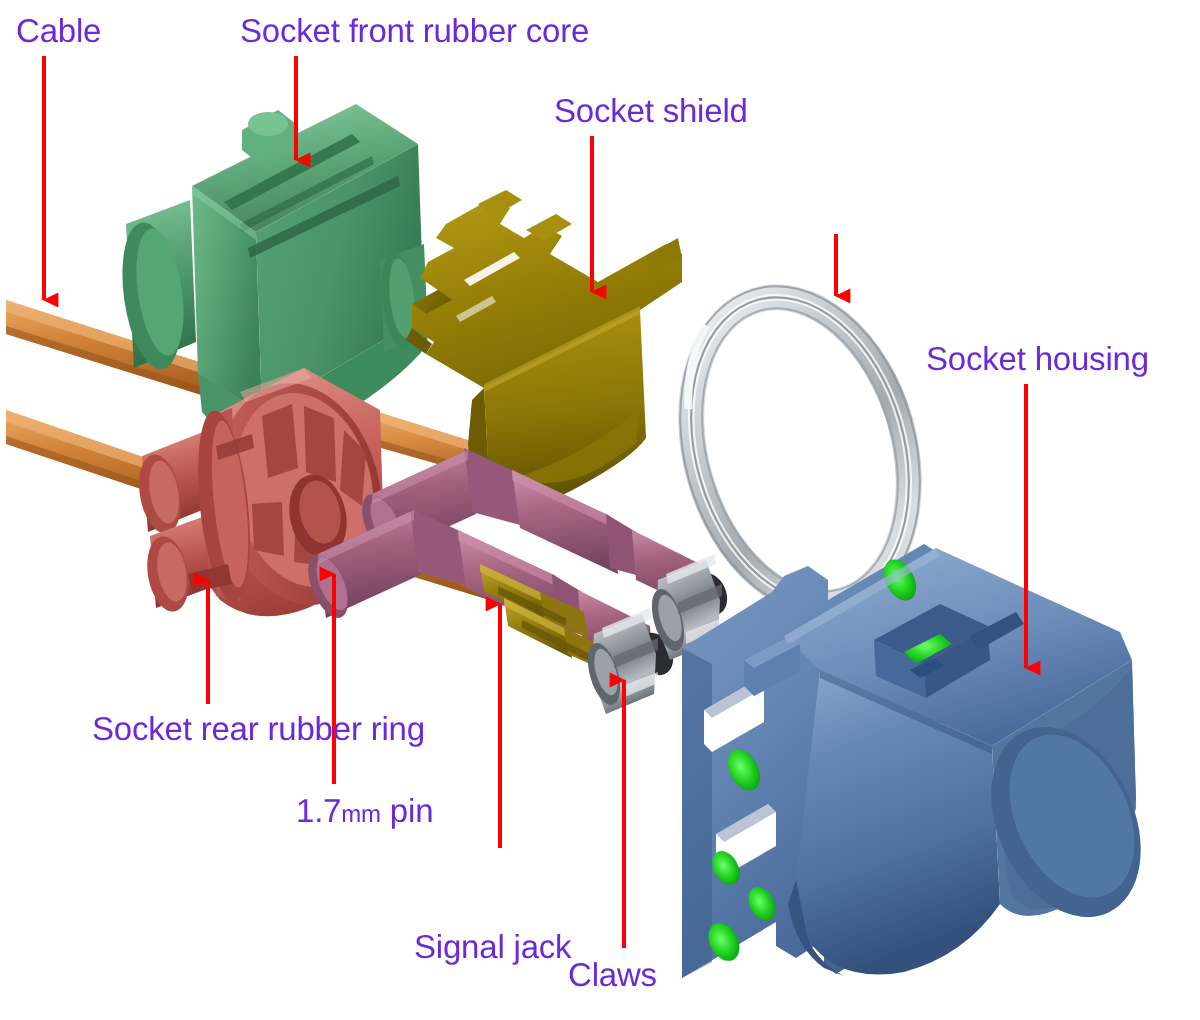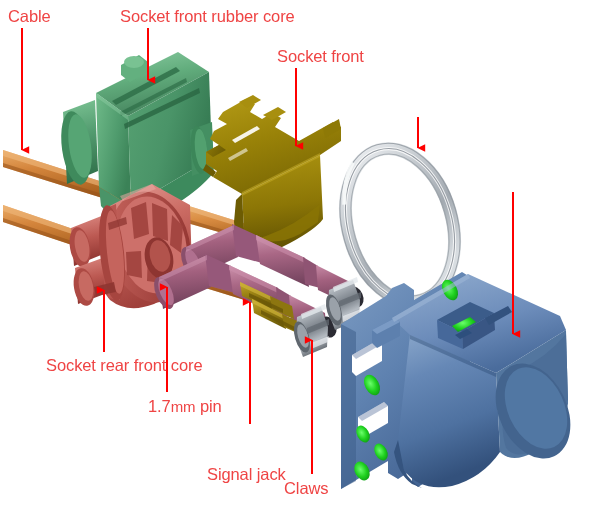--- a/index.html
+++ b/index.html
@@ -21,27 +21,27 @@
     position: absolute;
     left: 0; top: 0;
     width: 600px;
     height: 510px;
     display: block;
   }
   .label {
     position: absolute;
     font-family: "Liberation Sans", sans-serif;
     font-size: 16.5px;
-    color: #ef4444;
+    color: #6d28d9;
     white-space: nowrap;
     line-height: 1;
     letter-spacing: -0.1px;
   }
   .label .unit {
-    font-size: 15px;
+    font-size: 12px;
     text-align: right;
   }
 </style>
 </head>
 <body>
 
 <div id="stage">
 
   <svg class="diagram" viewBox="0 0 600 510">
     <defs>
@@ -429,25 +429,26 @@
       <line x1="167" y1="392" x2="167" y2="287" marker-end="url(#arrowRedUp)"></line>
       <line x1="250" y1="424" x2="250" y2="302" marker-end="url(#arrowRedUp)"></line>
       <line x1="312" y1="474" x2="312" y2="340" marker-end="url(#arrowRedUp)"></line>
     </g>
   </svg>
 
   <div class="label" style="left:8px; top:8px;">Cable</div>
 
   <div class="label" style="left:120px; top:8px;">Socket front rubber core</div>
 
-  <div class="label" style="left:277px; top:48px;">Socket front</div>
-
-
-
-  <div class="label" style="left:46px; top:357px;">Socket rear front core</div>
+  <div class="label" style="left:277px; top:48px;">Socket shield</div>
+
+
+  <div class="label" style="left:463px; top:172px;">Socket housing</div>
+
+  <div class="label" style="left:46px; top:357px;">Socket rear rubber ring</div>
 
   <div class="label" style="left:148px; top:398px;"><span>1.7</span><span class="unit">mm</span><span> pin</span></div>
 
   <div class="label" style="left:207px; top:430px;margin-top:36px;">Signal jack</div>
 
   <div class="label" style="left:284px; top:480px;">Claws</div>
 
 </div>
 
 </body></html>

